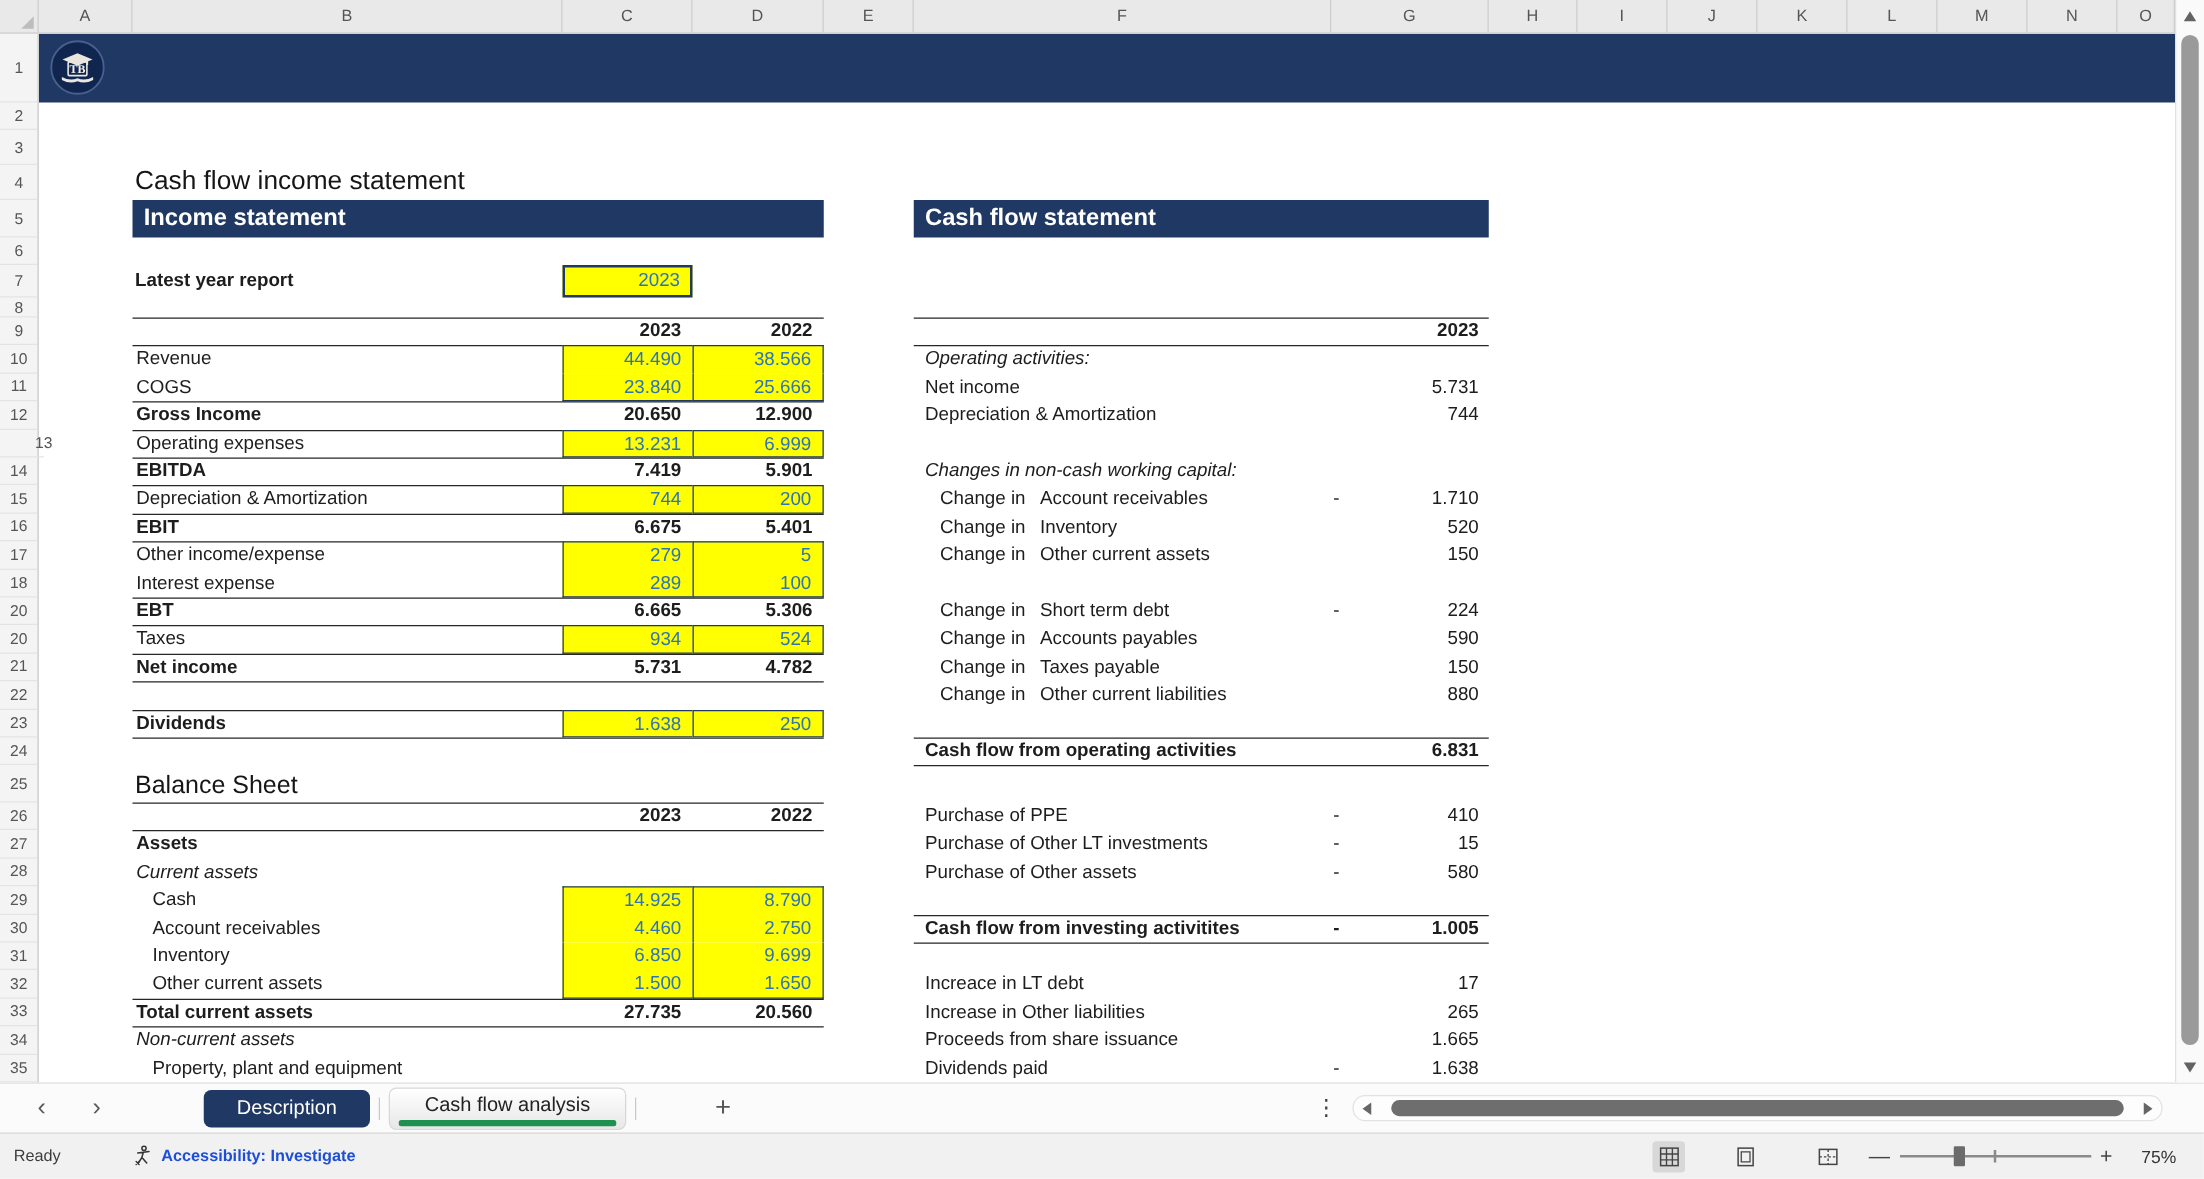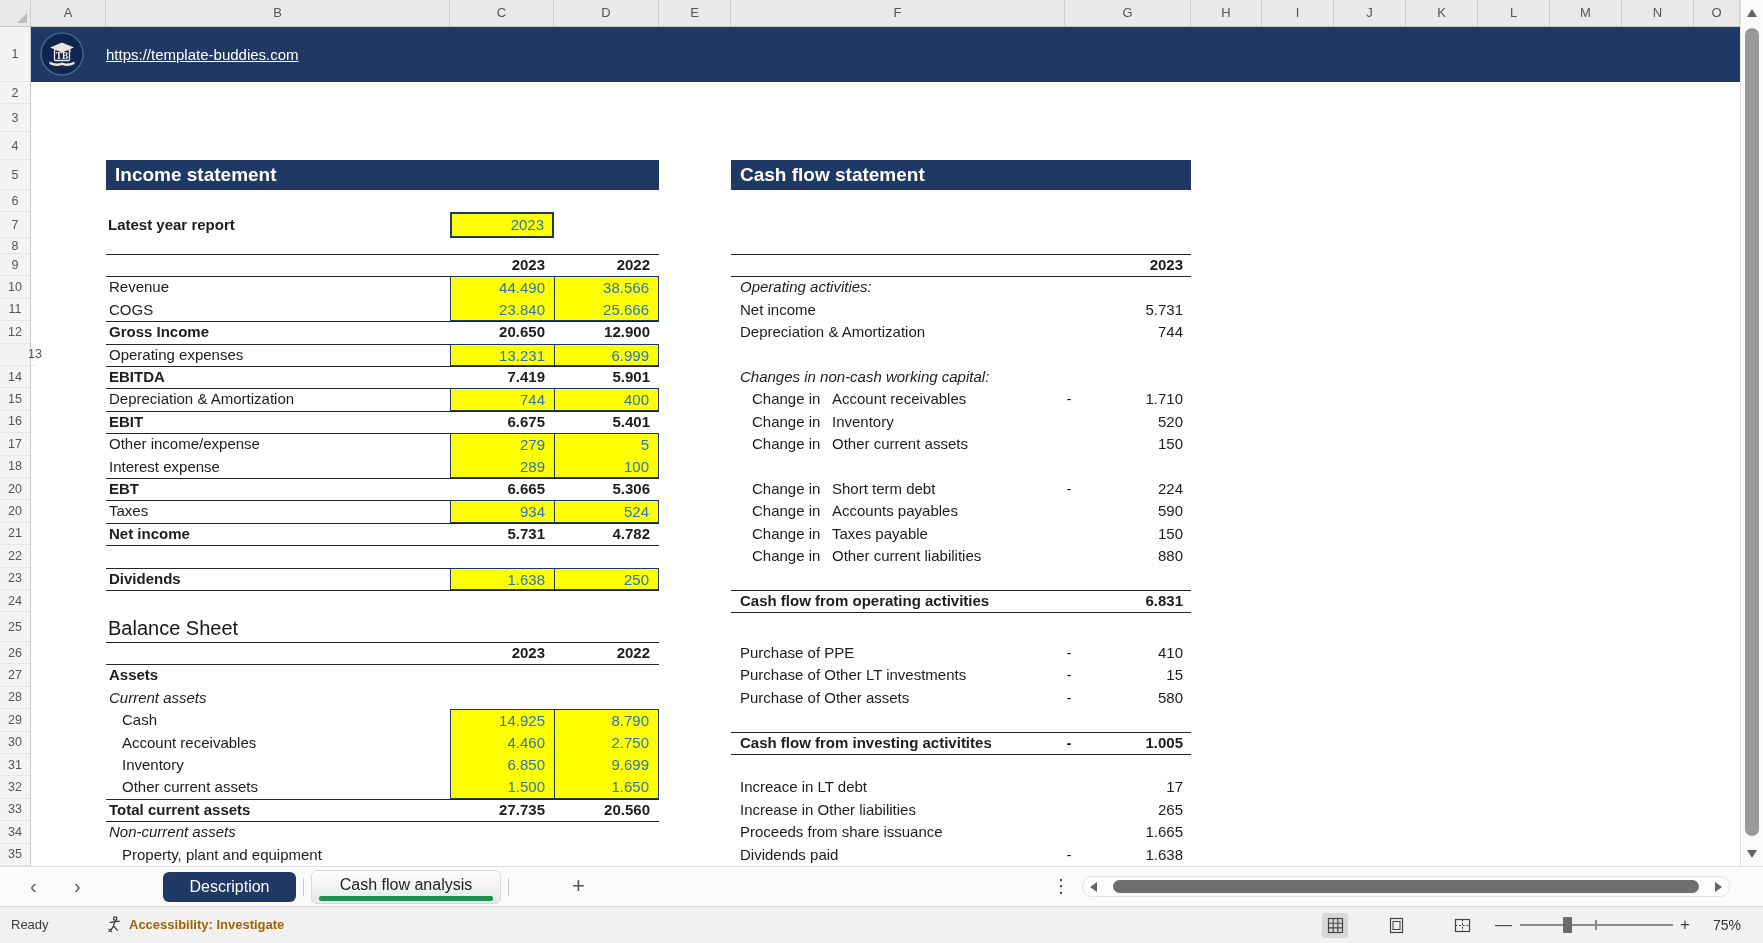--- a/index.html
+++ b/index.html
@@ -75,21 +75,21 @@
           border-bottom:5px solid transparent;border-right:7px solid #666;}
   .htri-r{position:absolute;right:7px;top:5px;width:0;height:0;border-top:5px solid transparent;
           border-bottom:5px solid transparent;border-left:7px solid #666;}
   .hthumb{position:absolute;left:30px;top:3px;width:586px;height:13px;background:#6E6E6E;border-radius:7px;}
   
   .statusbar{position:absolute;left:0;top:906px;width:1763px;height:37px;background:#F1F1F1;
              border-top:1px solid #D8D8D8;box-sizing:border-box;font-size:13px;color:#3c3c3c;}
   .ready{position:absolute;left:11px;top:0;height:36px;line-height:36px;}
   .accwrap{position:absolute;left:106px;top:0;height:36px;line-height:36px;cursor:pointer;}
   .accicon{vertical-align:-4px;margin-right:6px;}
-  .acctext{font-weight:bold;color:#a16207;}
+  .acctext{font-weight:bold;color:#1d4ed8;}
   .viewbtn{position:absolute;top:6px;width:26px;height:25px;display:flex;align-items:center;
            justify-content:center;border-radius:3px;cursor:pointer;}
   .viewbtn.sel{background:#D8D8D8;}
   .zminus,.zplus{position:absolute;top:0;height:36px;line-height:35px;font-size:17px;color:#444;cursor:pointer;}
   .ztrack{position:absolute;left:1520px;top:17px;width:153px;height:2px;background:#8A8A8A;cursor:pointer;}
   .ztick{position:absolute;left:1595px;top:13px;width:2px;height:10px;background:#8A8A8A;}
   .zthumb{position:absolute;left:1563px;top:10px;width:9px;height:16px;background:#6B6B6B;border-radius:1px;cursor:pointer;}
   .zpct{position:absolute;left:1698px;top:0;width:43px;height:36px;line-height:36px;text-align:right;
         font-size:14px;color:#333;cursor:pointer;}
 </style>
@@ -158,23 +158,23 @@
     <span class="logo">
       <svg width="44" height="44" viewBox="0 0 44 44">
         <circle cx="22" cy="22" r="21" fill="#10264E" stroke="#46608F" stroke-width="1.5"></circle>
         <path d="M10 15.5 L22 10.5 L34 15.5 L22 20.5 Z" fill="#E8E6DF"></path>
         <path d="M30 16 L30 20" stroke="#E8E6DF" stroke-width="1"></path>
         <rect x="14.5" y="17.5" width="15" height="11" rx="1" fill="none" stroke="#E8E6DF" stroke-width="1.3"></rect>
         <text x="22" y="26.5" font-size="9.5" font-weight="bold" text-anchor="middle" fill="#F3F1EA" font-family="Liberation Serif, DejaVu Serif, serif">TB</text>
         <path d="M9.5 29.5 Q16 33 22 30.5 Q28 33 34.5 29.5 L34.5 32 Q28 35.5 22 33 Q16 35.5 9.5 32 Z" fill="#E8E6DF"></path>
       </svg>
     </span>
-    <a class="blink">https://template-buddies.com</a>
-  </div>
-
+  </div>
+
+  <div class="ptitle">Cash flow income statement</div>
 
   <div class="secheader" id="cf-header">Cash flow statement</div>
   <div class="secheader" id="is-header">Income statement</div>
 
   <div class="latest-label">Latest year report</div>
   <div class="latest-cell">2023</div>
 
   <div class="bstitle">Balance Sheet</div>
   <div id="tables">
       <div class="hline" style="left: 75px; top: 227px; width: 553px;"></div>
@@ -208,21 +208,21 @@
       <div class="hline" style="left: 75px; top: 339px; width: 553px;"></div>
       <div class="hline" style="left: 75px; top: 361px; width: 553px;"></div>
       <div class="trow" style="left: 75px; top: 339px; width: 553px; height: 22.4px; line-height: 22.4px;">
         <div class="tlabel bold" style="padding-left: 3px;">EBITDA</div>
         <div class="cellv bold" style="left: 344px; width: 104px;">7.419</div>
         <div class="cellv bold" style="left: 448px; width: 105px;">5.901</div>
       </div>
       <div class="trow" style="left: 75px; top: 361.4px; width: 553px; height: 22.4px; line-height: 22.4px;">
         <div class="tlabel" style="padding-left: 3px;">Depreciation &amp; Amortization</div>
         <div class="cellv yel" style="left: 344px; width: 104px; border-left: 1px solid rgb(31, 56, 100); border-top: 1px solid rgb(31, 56, 100); border-bottom: 1px solid rgb(31, 56, 100);">744</div>
-        <div class="cellv yel" style="left: 448px; width: 105px; border-width: 1px; border-style: solid; border-color: rgb(31, 56, 100);">400</div>
+        <div class="cellv yel" style="left: 448px; width: 105px; border-width: 1px; border-style: solid; border-color: rgb(31, 56, 100);">200</div>
       </div>
       <div class="hline" style="left: 75px; top: 384px; width: 553px;"></div>
       <div class="hline" style="left: 75px; top: 406px; width: 553px;"></div>
       <div class="trow" style="left: 75px; top: 383.8px; width: 553px; height: 22.4px; line-height: 22.4px;">
         <div class="tlabel bold" style="padding-left: 3px;">EBIT</div>
         <div class="cellv bold" style="left: 344px; width: 104px;">6.675</div>
         <div class="cellv bold" style="left: 448px; width: 105px;">5.401</div>
       </div>
       <div class="trow" style="left: 75px; top: 406.2px; width: 553px; height: 22.4px; line-height: 22.4px;">
         <div class="tlabel" style="padding-left: 3px;">Other income/expense</div>

